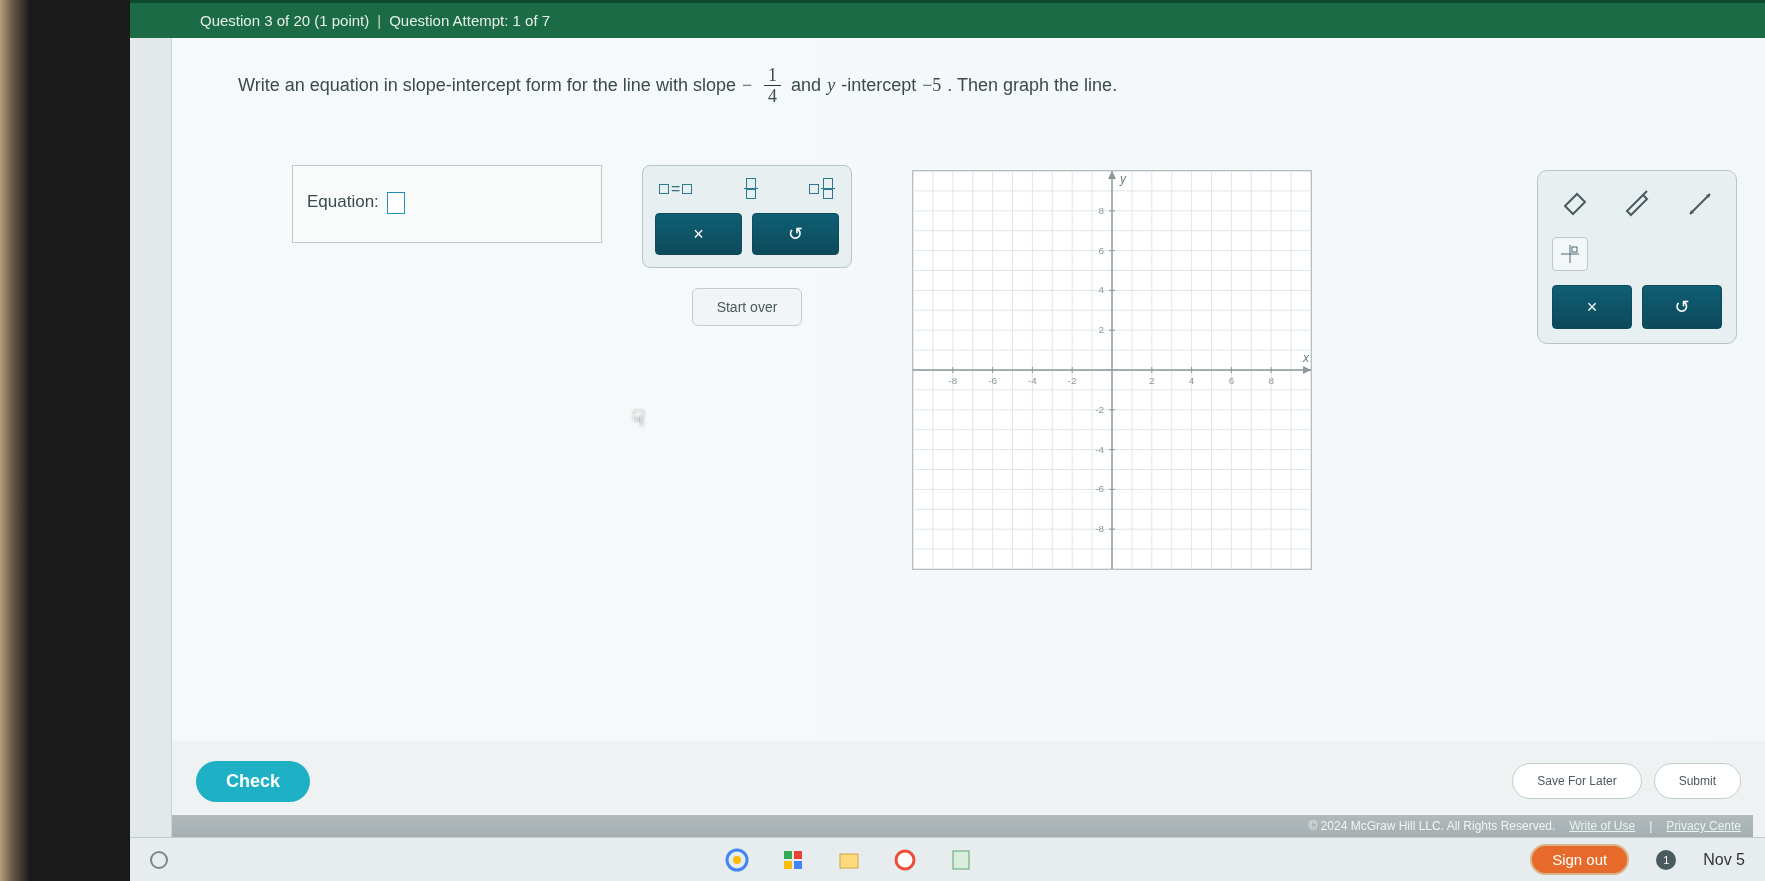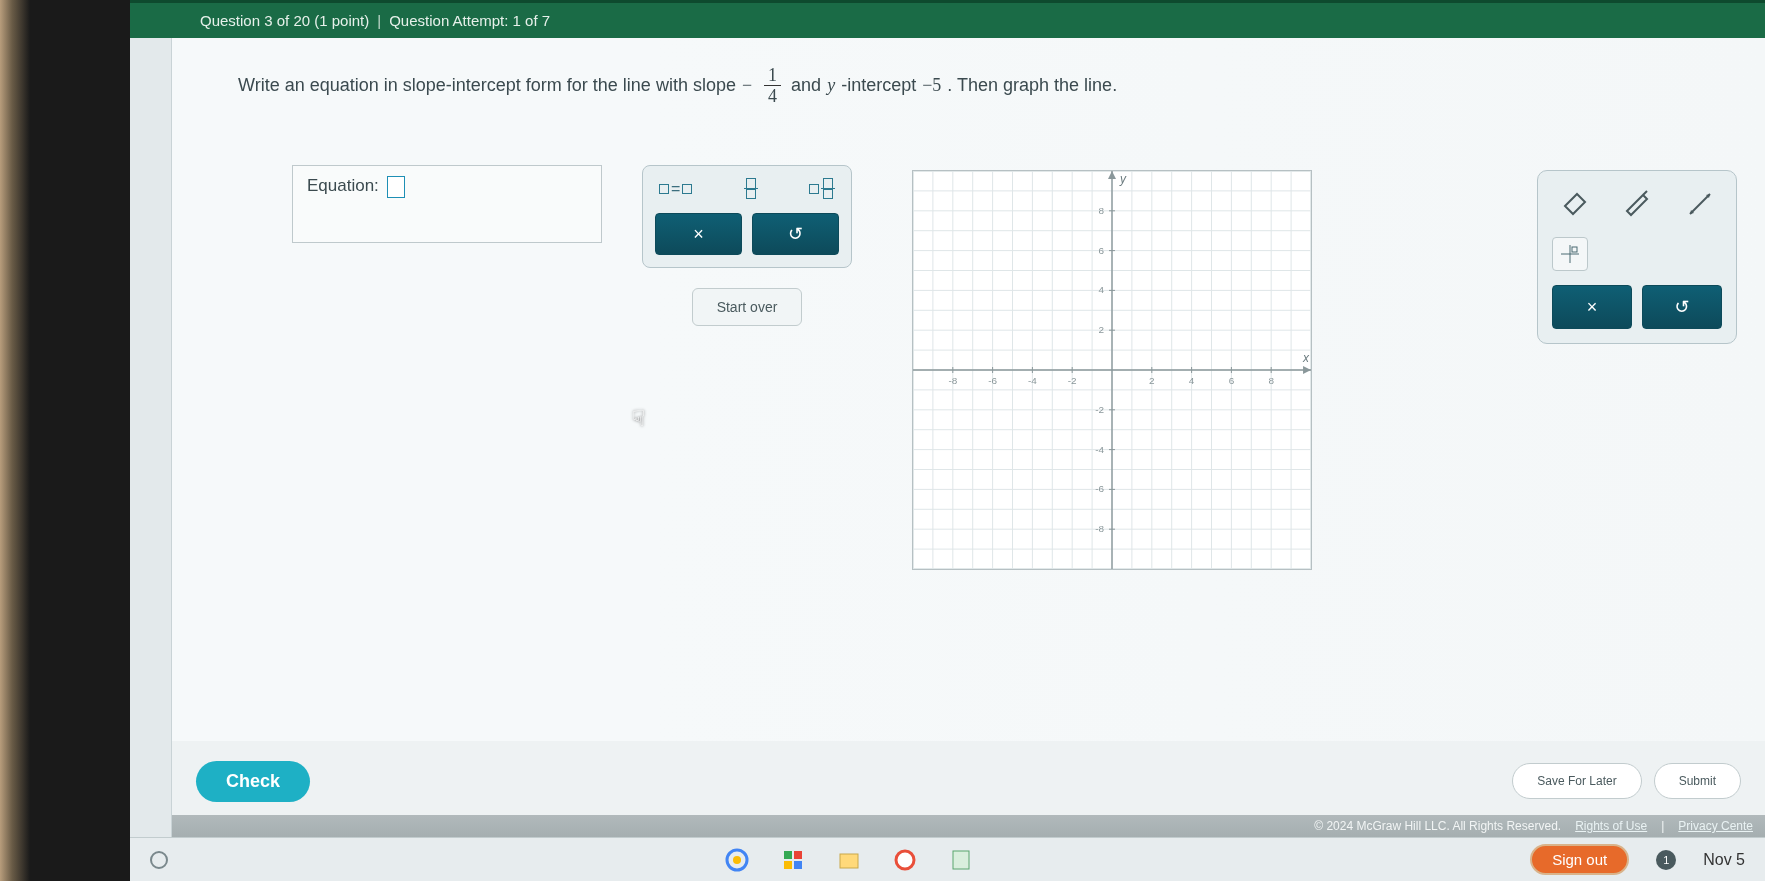--- a/index.html
+++ b/index.html
@@ -77,21 +77,21 @@
     display: flex;
     align-items: flex-start;
     gap: 40px;
     margin-left: 92px;
   }
   .eq-box {
     width: 310px;
     height: 78px;
     border: 1px solid #bfc9cc;
     background: #f9fbfb;
-    padding: 10px 14px;
+    padding: 26px 14px;
     font-size: 17px;
     color: #3b4a4f;
     display: flex;
     align-items: flex-start;
     gap: 8px;
   }
   .eq-input {
     display: inline-block;
     width: 18px; height: 22px;
     border: 1.5px solid #1e8fb5;
@@ -224,21 +224,21 @@
   .pill {
     background:#fff;
     border:1px solid #c2ccce;
     border-radius: 22px;
     padding: 10px 24px;
     font-size: 12px;
     color:#4a5a5e;
   }
   .copyright {
     position:absolute;
-    left:42px; right:0; bottom: 44px;
+    left:42px; right:12px; bottom: 44px;
     height: 22px;
     background: linear-gradient(#b1b9bb,#a5aeb0);
     color:#f2f5f5;
     font-size: 12px;
     display:flex; align-items:center; justify-content:flex-end;
     padding: 0 12px;
     gap: 14px;
   }
   .copyright a { color:#e9f2f3; text-decoration:underline; }
 
@@ -493,21 +493,21 @@
           <span>Save For Later</span>
         </button>
         <button class="pill">
           <span>Submit</span>
         </button>
       </div>
     </div>
 
     <div class="copyright">
       <span>© 2024 McGraw Hill LLC. All Rights Reserved.</span>
-      <a>Rights of Use</a>
+      <a>Write of Use</a>
       <span>|</span>
       <a>Privacy Cente</a>
     </div>
 
     <div class="taskbar">
       <div class="start-o"></div>
       <div class="tray-icons">
         <div class="tic">
             <svg width="24" height="24">
               <circle cx="12" cy="12" r="10" fill="none" stroke="#4285f4" stroke-width="3"></circle>

